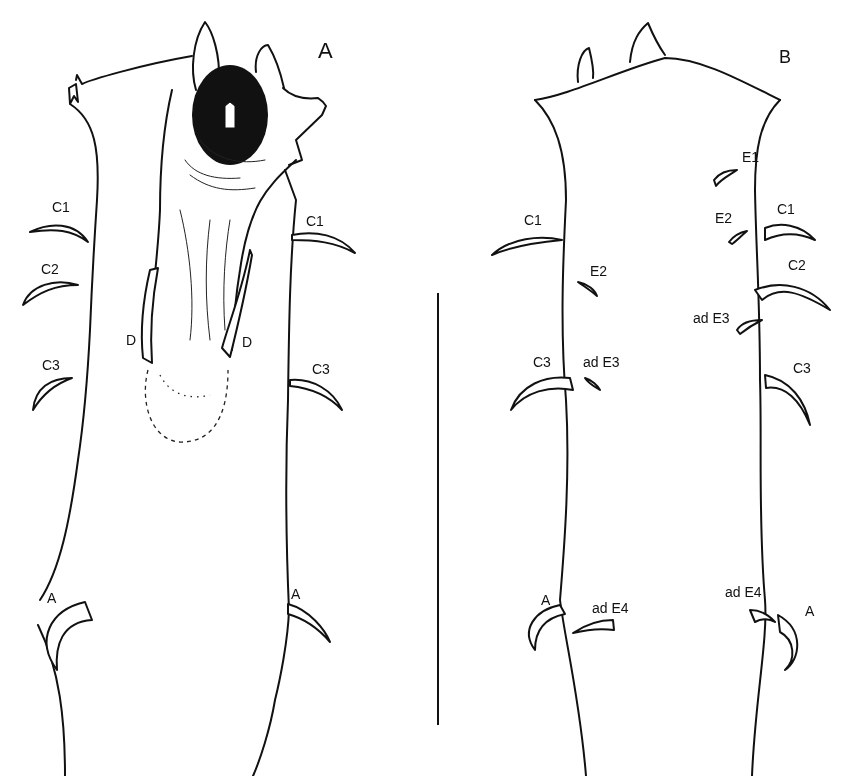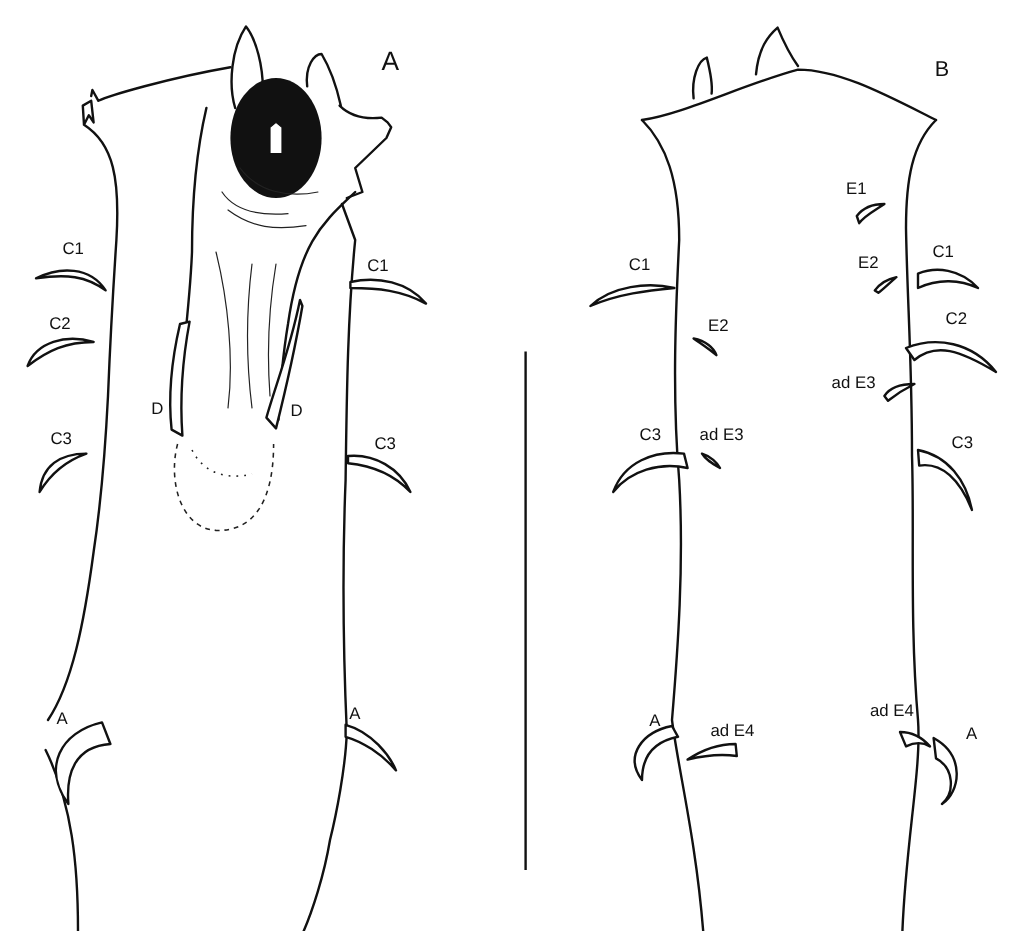--- a/index.html
+++ b/index.html
@@ -89,21 +89,21 @@
 <div class="lbl" style="left:126px;top:333px;">D</div>
 <div class="lbl" style="left:242px;top:335px;">D</div>
 <div class="lbl" style="left:47px;top:591px;">A</div>
 <div class="lbl" style="left:291px;top:587px;">A</div>
 
 <div class="lbl" style="left:524px;top:213px;">C1</div>
 <div class="lbl" style="left:777px;top:202px;">C1</div>
 <div class="lbl" style="left:788px;top:258px;">C2</div>
 <div class="lbl" style="left:533px;top:355px;">C3</div>
 <div class="lbl" style="left:793px;top:361px;">C3</div>
-<div class="lbl" style="left:705px;top:150px;">E1</div>
+<div class="lbl" style="left:742px;top:150px;">E1</div>
 <div class="lbl" style="left:590px;top:264px;">E2</div>
 <div class="lbl" style="left:715px;top:211px;">E2</div>
 <div class="lbl" style="left:583px;top:355px;">ad E3</div>
 <div class="lbl" style="left:693px;top:311px;">ad E3</div>
 <div class="lbl" style="left:541px;top:593px;">A</div>
 <div class="lbl" style="left:592px;top:601px;">ad E4</div>
 <div class="lbl" style="left:725px;top:585px;">ad E4</div>
 <div class="lbl" style="left:805px;top:604px;">A</div>
 
 </body></html>

